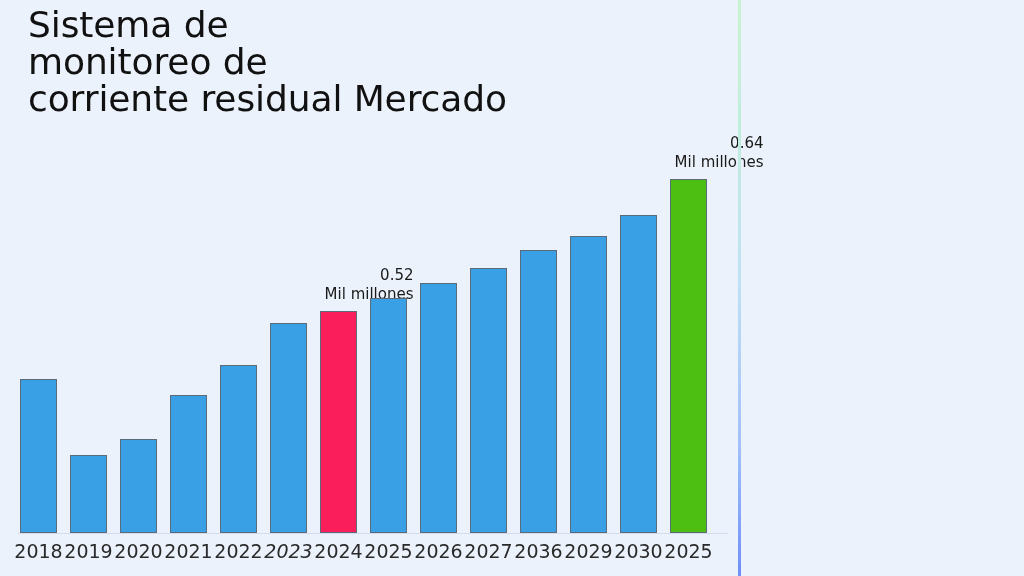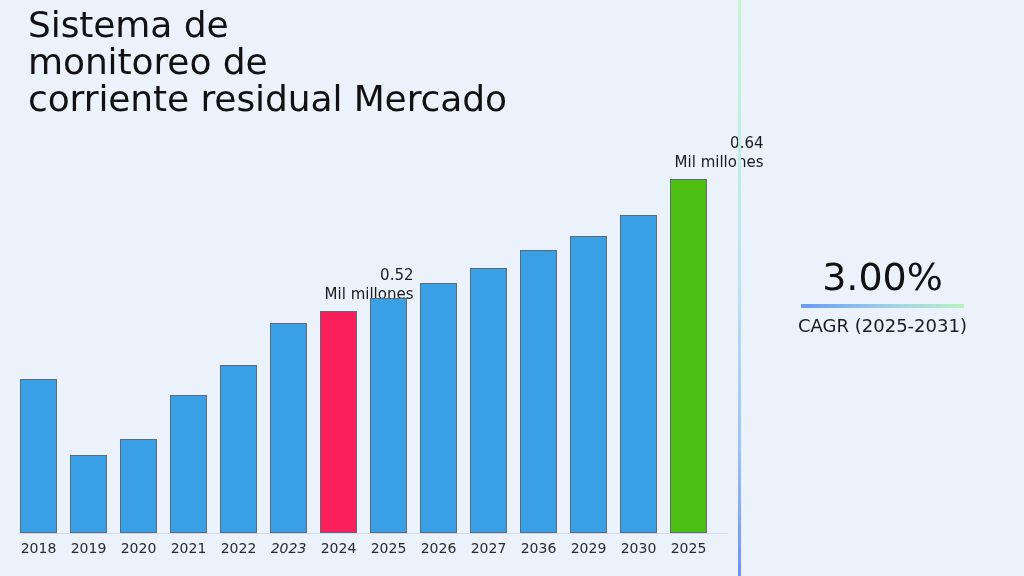--- a/index.html
+++ b/index.html
@@ -68,21 +68,21 @@
     line-height: 19px;
     color: #1a1a1a;
     white-space: pre-line;
   }
 
   .tick-label {
     position: absolute;
     top: 540px;
     width: 60px;
     text-align: center;
-    font-size: 14px;
+    font-size: 19px;
     color: #2a2a2a;
   }
 
   #axis-line {
     position: absolute;
     left: 18px;
     top: 533px;
     width: 710px;
     height: 1px;
     background: #d2dced;
@@ -200,19 +200,14 @@
       <div class="tick-label" style="left: 658.5px;">2025</div>
     </div>
 
 </div>
 
 <div id="panel-divider"></div>
 
 <div id="right-panel">
 
 
-  <div id="cagr-block">
-    <div id="cagr-value">3.00%</div>
-    <div id="cagr-rule"></div>
-    <div id="cagr-caption">CAGR (2025-2031)</div>
-  </div>
 
 </div>
 
 </body></html>

